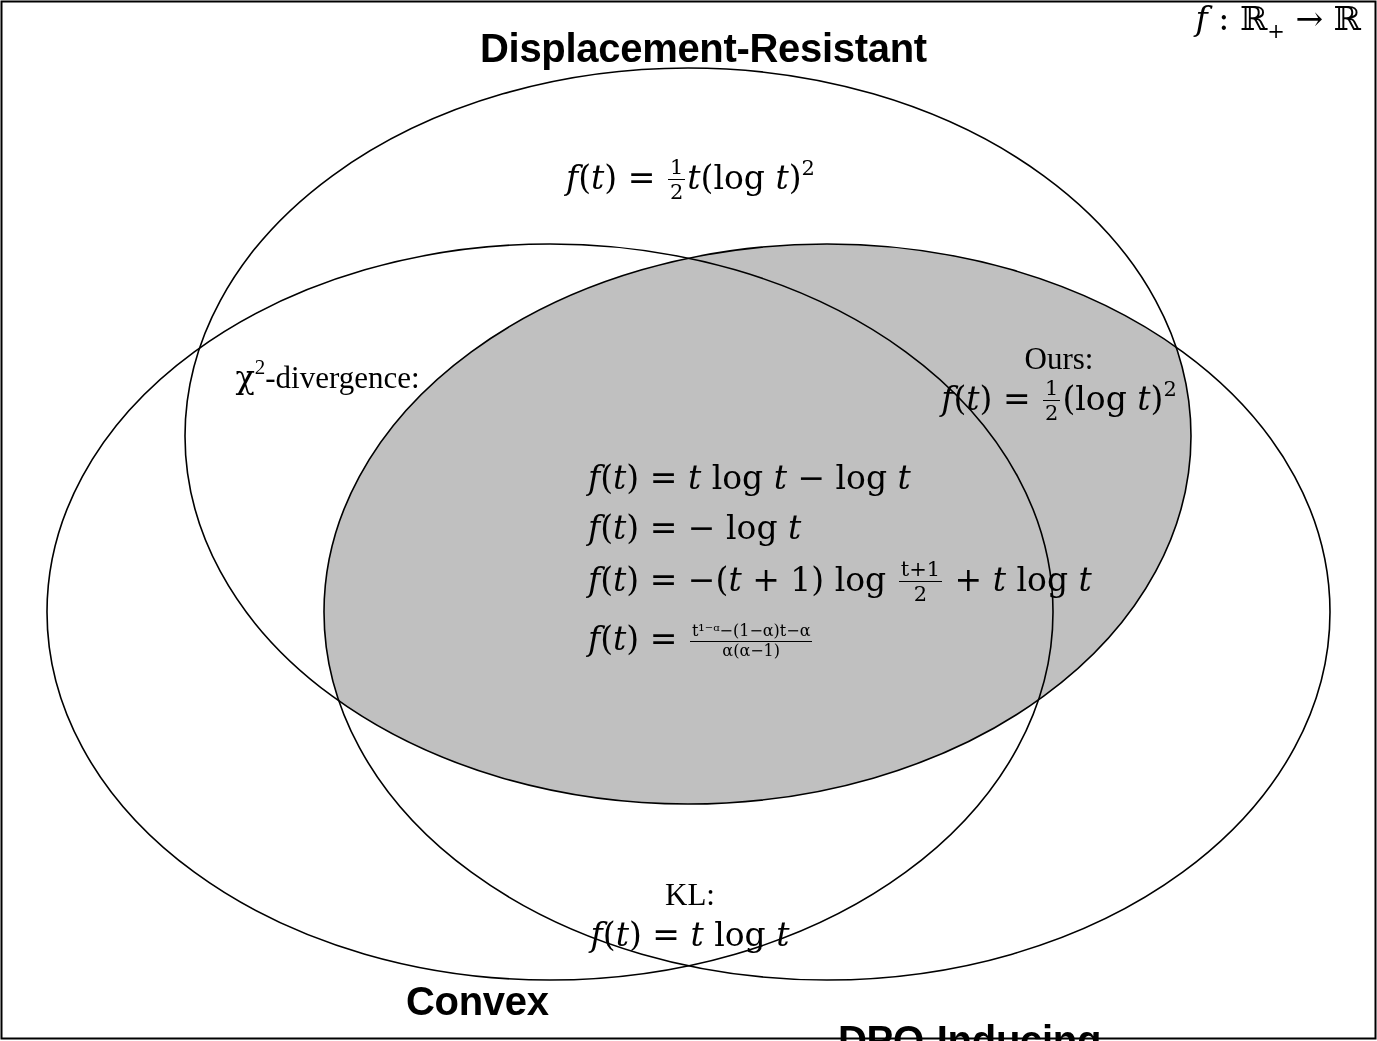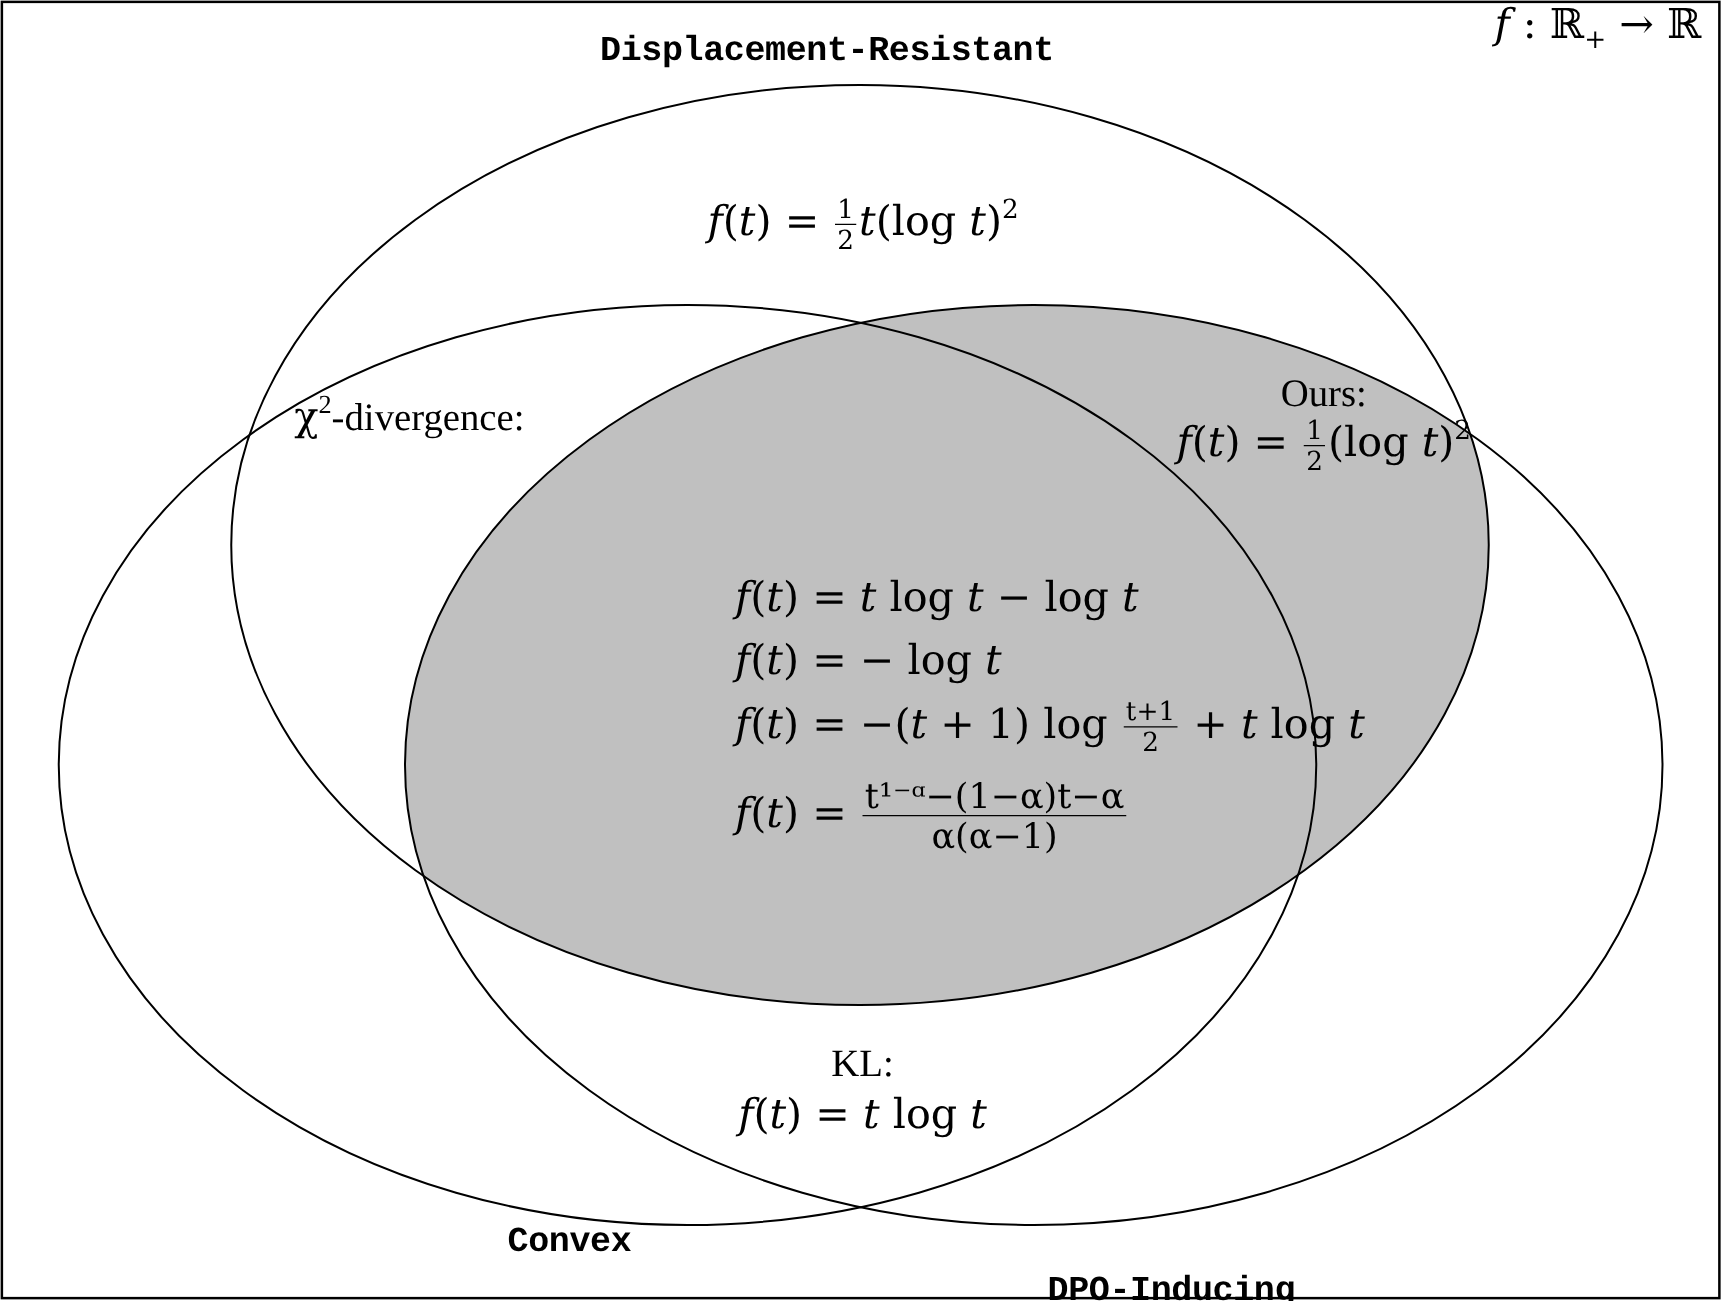--- a/index.html
+++ b/index.html
@@ -22,22 +22,22 @@
       width: 1377px;
       height: 1041px;
     }
     .lbl {
       position: absolute;
       white-space: nowrap;
       line-height: 1;
     }
     .set-title {
       font-weight: bold;
-      font-size: 28px;
-      font-family: Liberation Mono, monospace;
+      font-size: 40px;
+      font-family: Liberation Sans, sans-serif;
       letter-spacing: -0.3px;
     }
     .txt {
       font-size: 31px;
       font-family: "Liberation Serif", serif;
     }
     .math {
       font-size: 33px;
       font-family: "DejaVu Serif", "Liberation Serif", serif;
       font-style: normal;
@@ -59,20 +59,21 @@
     .frac .den {
       display: block;
       padding-top: 1px;
     }
     sup.s { font-size: 21px; vertical-align: 14px; line-height: 0; }
     sub.s { font-size: 21px; vertical-align: -8px; line-height: 0; }
     .center-label {
       position: absolute;
       text-align: center;
       line-height: 1.2;
+      margin-top: 44px;
     }
   </style>
 </head>
 <body>
 
 <div id="stage">
 
   <svg id="diagram-svg" viewBox="0 0 1377 1041" xmlns="http://www.w3.org/2000/svg">
     <defs>
       <clipPath id="clip-dr">
@@ -118,21 +119,21 @@
 
     <div class="lbl math" style="left:588px; top:511px;">
       <i>f</i>(<i>t</i>) = − log <i>t</i>
     </div>
 
     <div class="lbl math" style="left:588px; top:558px;">
       <i>f</i>(<i>t</i>) = −(<i>t</i> + 1) log <span class="frac"><span class="num">t+1</span><span class="den">2</span></span> + <i>t</i> log <i>t</i>
     </div>
 
     <div class="lbl math" style="left:588px; top:622px;">
-      <i>f</i>(<i>t</i>) = <span class="frac" style="font-size:28px;"><span class="num">t¹⁻ᵅ−(1−α)t−α</span><span class="den">α(α−1)</span></span>
+      <i>f</i>(<i>t</i>) = <span class="frac" style="font-size:16px;"><span class="num">t¹⁻ᵅ−(1−α)t−α</span><span class="den">α(α−1)</span></span>
     </div>
   </div>
 
   <div class="center-label" style="left:560px; top:832px; width:260px;">
     <div class="txt">KL:</div>
     <div class="math" style="margin-top:2px;"><i>f</i>(<i>t</i>)<span> = </span><i>t</i><span> log </span><i>t</i></div>
   </div>
 
 </div>
 

